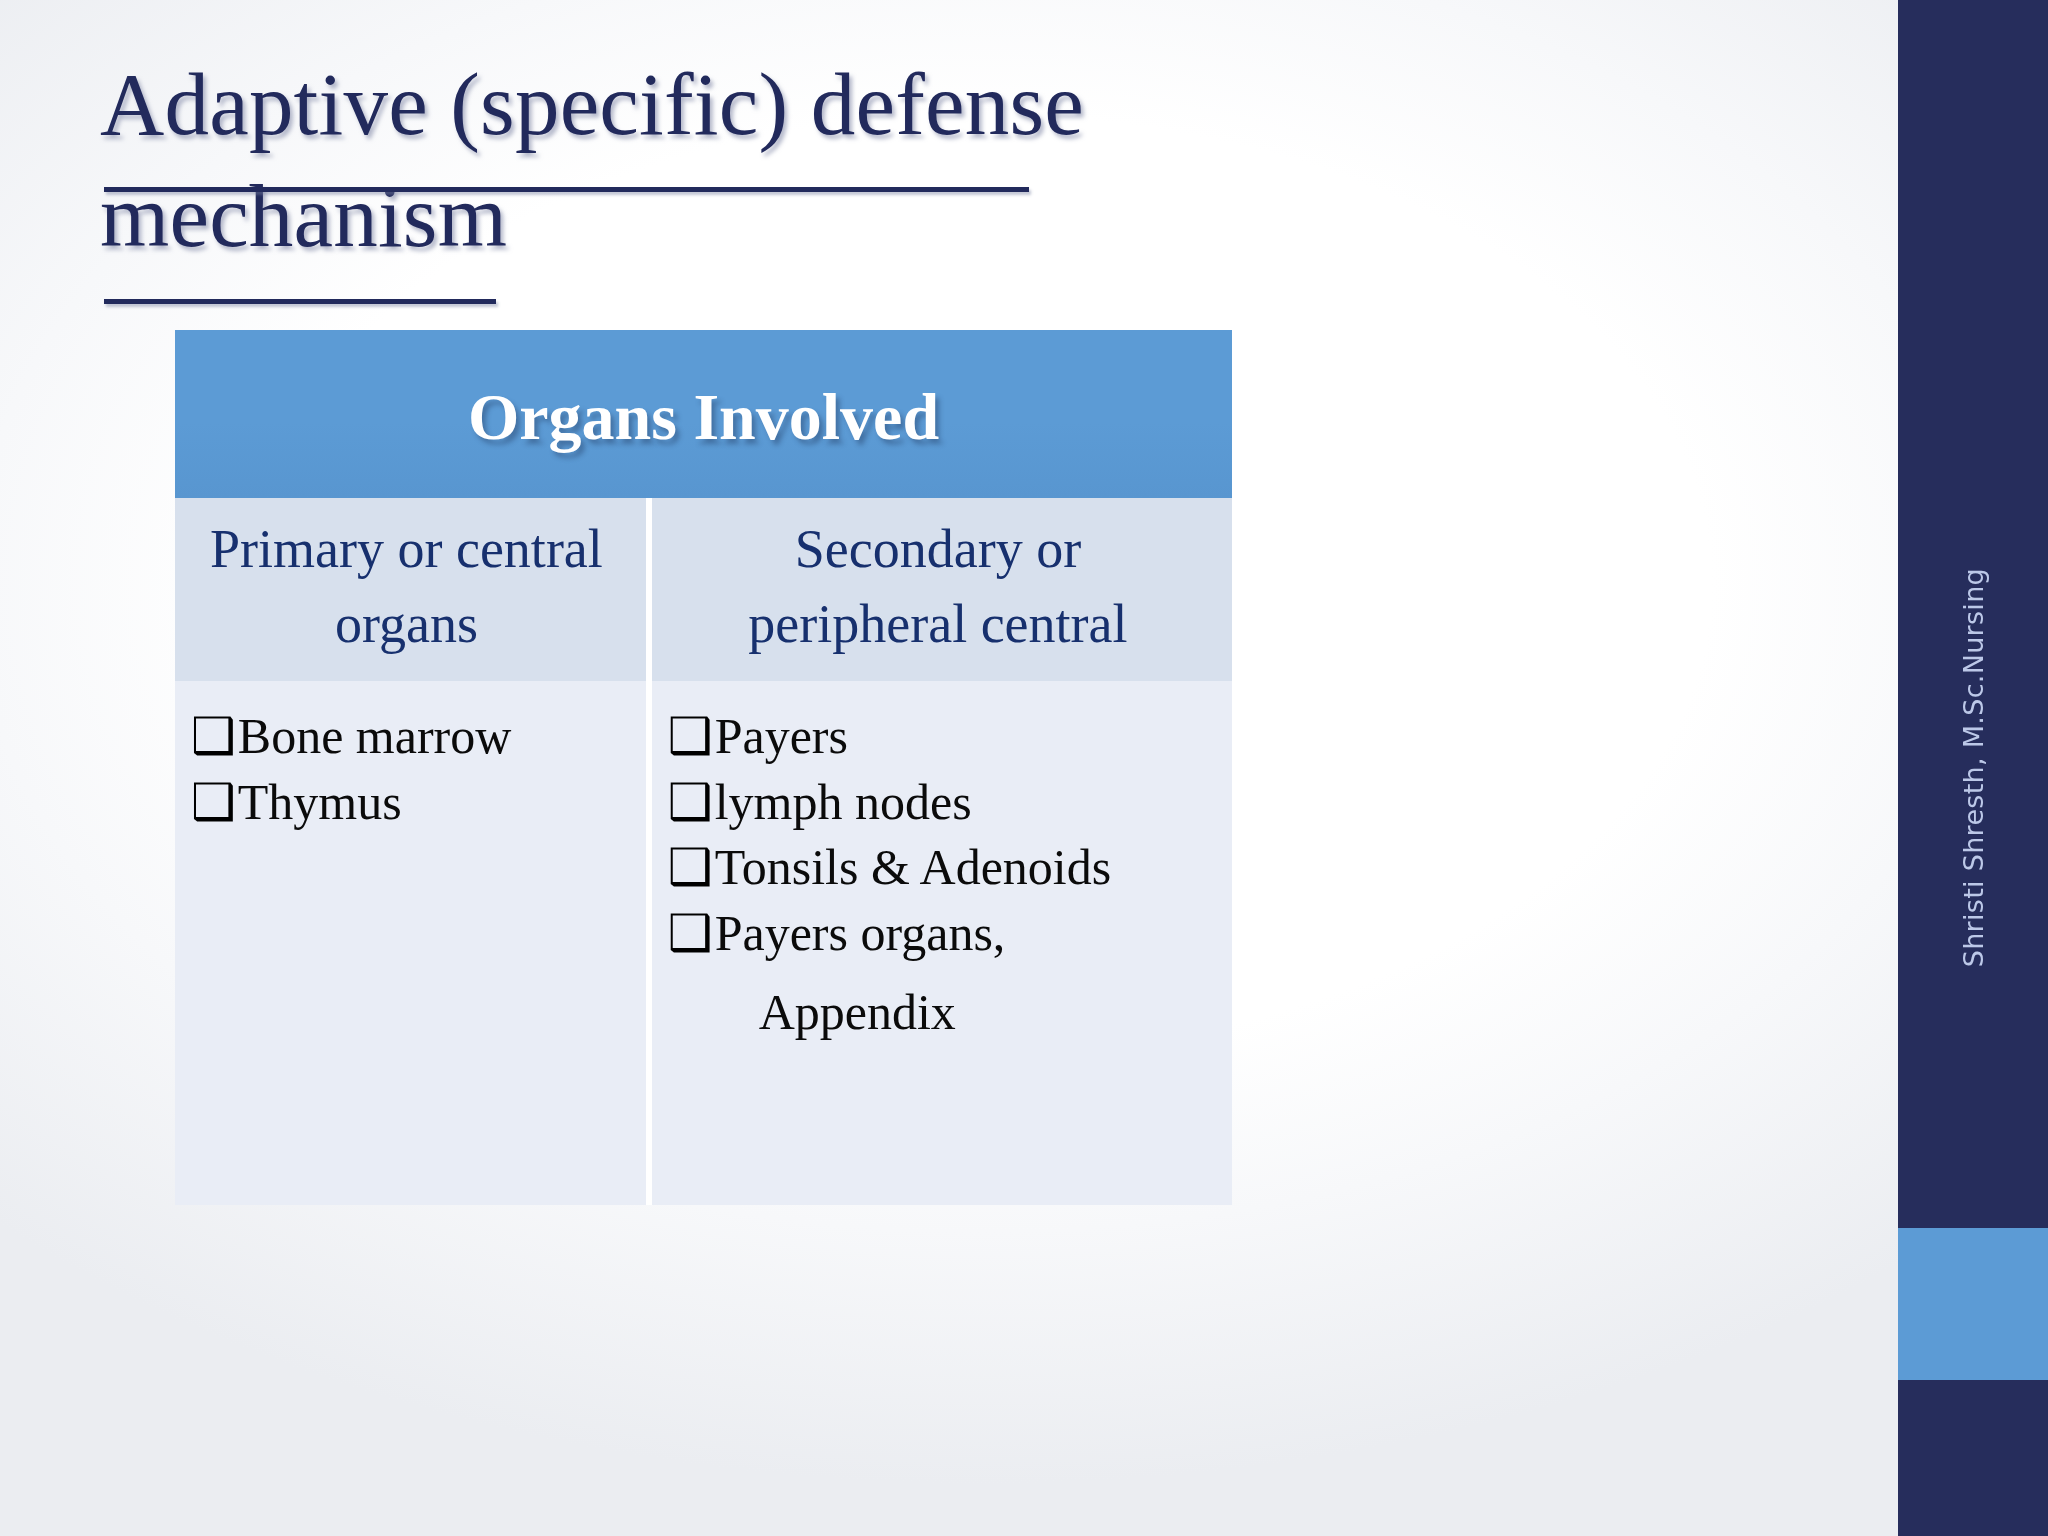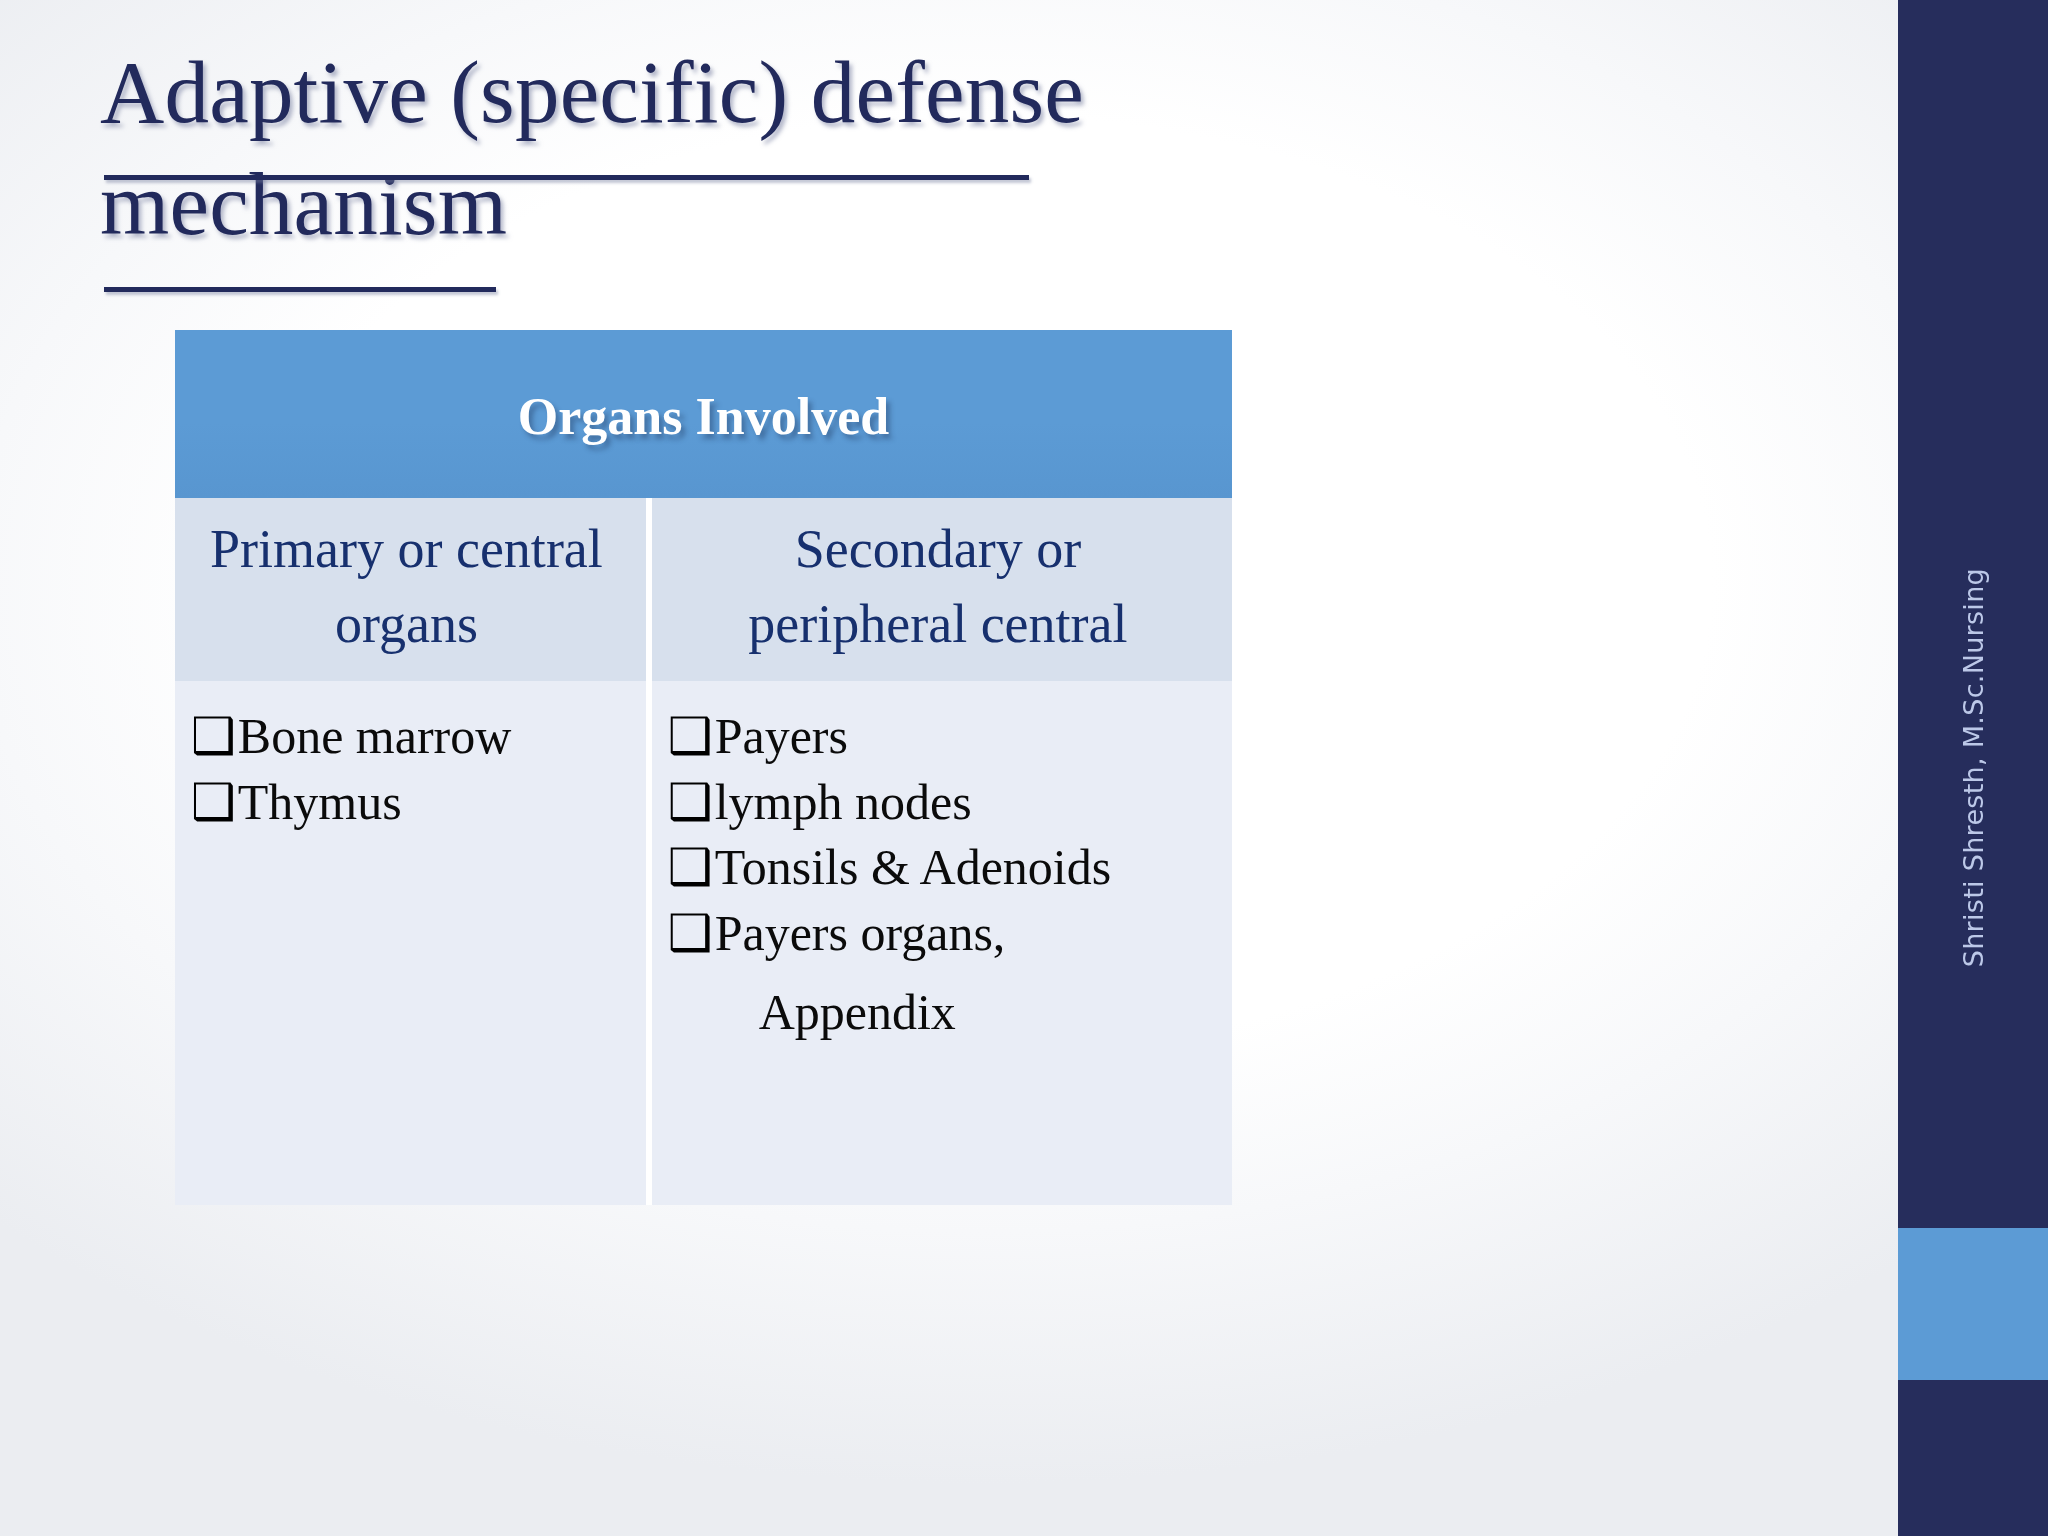--- a/index.html
+++ b/index.html
@@ -20,21 +20,21 @@
     height: 1536px;
     background:
       radial-gradient(ellipse 1400px 900px at 48% 38%, #ffffff 0%, #ffffff 52%, #f7f8fa 72%, #ebedf1 100%);
     overflow: hidden;
   }
 
   
   #title-block {
     position: absolute;
     left: 100px;
-    top: 36px;
+    top: 48px;
     width: 1280px;
   }
   #slide-title {
     font-family: "Liberation Serif", "DejaVu Serif", serif;
     font-size: 89px;
     line-height: 1.26;
     font-weight: normal;
     color: #222a5c;
     margin: 0;
     letter-spacing: 0.2px;
@@ -63,21 +63,21 @@
     background: linear-gradient(180deg, #5c9bd5 0%, #5c9bd5 55%, #5896d0 100%);
     height: 168px;
     text-align: center;
     vertical-align: middle;
     padding: 0;
   }
   #organs-title {
     display: block;
     font-family: "Liberation Serif", "DejaVu Serif", serif;
     font-weight: bold;
-    font-size: 52px;
+    font-size: 66px;
     color: #ffffff;
     line-height: 1;
     text-shadow: 4px 5px 5px rgba(40,70,110,0.48);
     padding-top: 6px;
   }
   .sub-head {
     background: #d7e0ed;
     text-align: center;
     vertical-align: middle;
     padding: 14px 36px 20px 28px;

